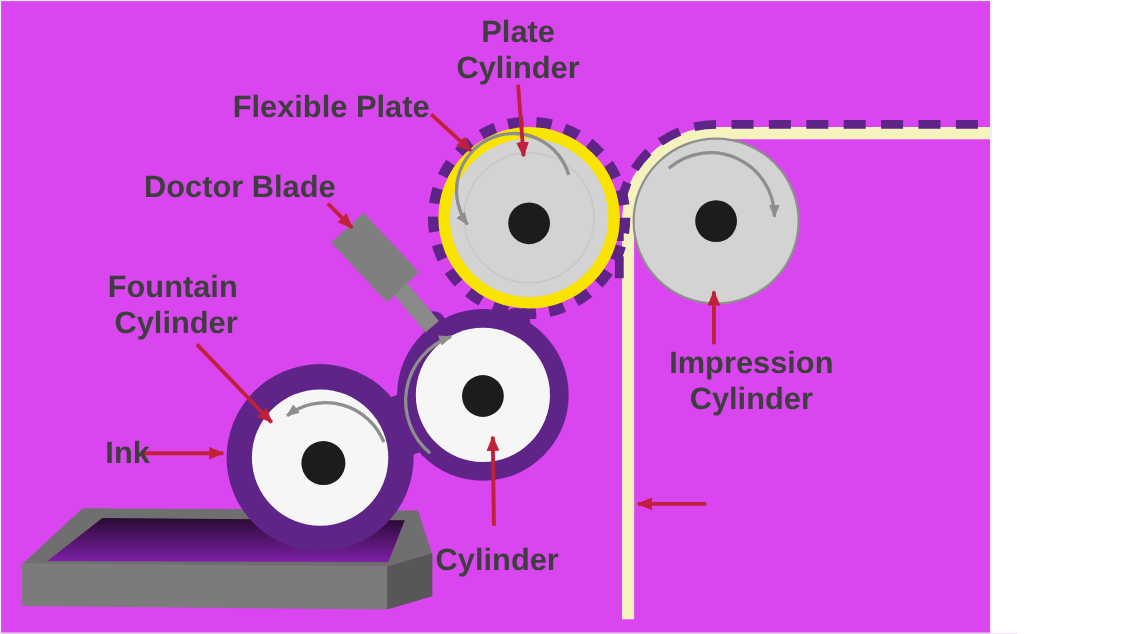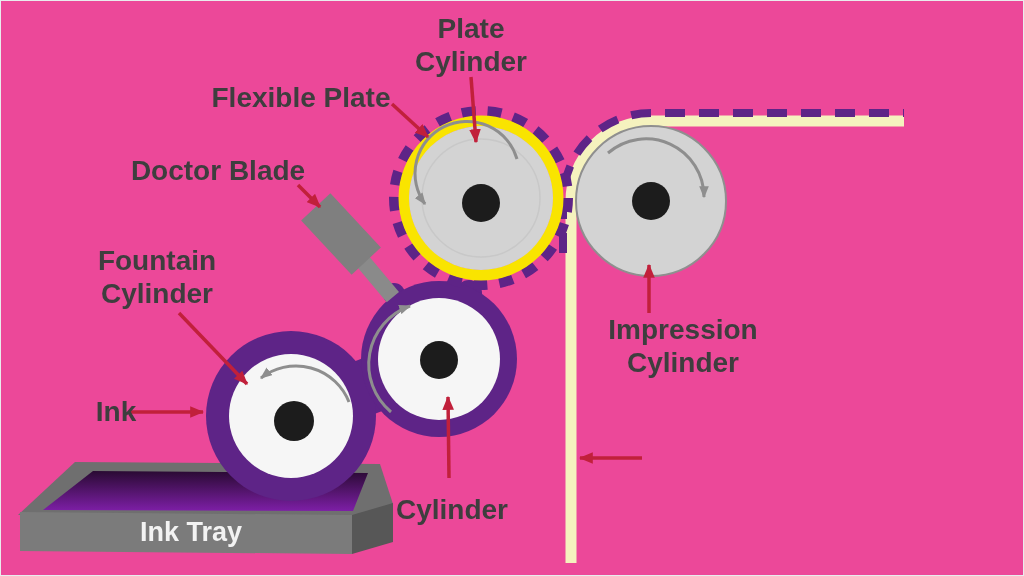--- a/index.html
+++ b/index.html
@@ -1,18 +1,18 @@
 <!DOCTYPE html>
 <html style="--purple: #5E2487; --plateYellow: #F9E400; --substrateYellow: #F5F2BE; --arrowRed: #C1203B; --cylinderGray: #D3D3D3; --cylinderOutlineGray: #8F8F8F; --trayFrontGray: #7B7B7B; --trayRimGray: #6F6F6F; --trayRightGray: #575757; --bladeGray: #7F7F7F; --labelGray: #3E3E3E; --rotationArrowGray: #8E8E8E; --inkDark: #2A0A33; --inkLight: #7D1FA6; --white: #F6F6F6; --black: #1C1C1C;"><head>
 <meta charset="utf-8">
 <style>
   html,body{margin:0;padding:0;background:#ffffff;}
   #canvas{
-    position:relative;width:1024px;height:576px;overflow:hidden;
-    background:#ec4899;border:1px solid #e9eced;box-sizing:border-box;
+    position:relative;width:901px;height:576px;overflow:hidden;
+    background:#d946ef;border:1px solid #e9eced;box-sizing:border-box;
     font-family:"Liberation Sans","DejaVu Sans",sans-serif;
   }
   #diagram-svg{position:absolute;left:0;top:0;}
   .label{
     position:absolute;transform:translate(-50%,-50%);
     color:var(--labelGray,#3E3E3E);font-size:28px;font-weight:600;
     line-height:33px;text-align:center;white-space:nowrap;
   }
   .label-tray{color:#F2F2F2;font-size:27px;font-weight:600;}
   
@@ -108,26 +108,25 @@
       <line x1="641" y1="457" x2="579" y2="457" marker-end="url(#redHead)"></line>
     </g>
   </svg>
 
   <div class="label" style="left:470px;top:44px;">
     <div>Plate</div>
     <div>Cylinder</div>
   </div>
   <div class="label" style="left:300px;top:96px;">Flexible Plate</div>
   <div class="label" style="left:217px;top:169px;">Doctor Blade</div>
-  <div class="label" style="left:156px;top:276px;">
+  <div class="label" style="left:156px;top:276px;text-align:right;">
     <div>Fountain</div>
     <div>Cylinder</div>
   </div>
   <div class="label" style="left:115px;top:410px;">Ink</div>
-  <div class="label label-tray" style="left:190px;top:531px;">Ink Tray</div>
   <div class="label" style="left:451px;top:508px;">
     <div>Cylinder</div>
   </div>
   <div class="label" style="left:682px;top:345px;">
     <div>Impression</div>
     <div>Cylinder</div>
   </div>
 
 </div>
 

